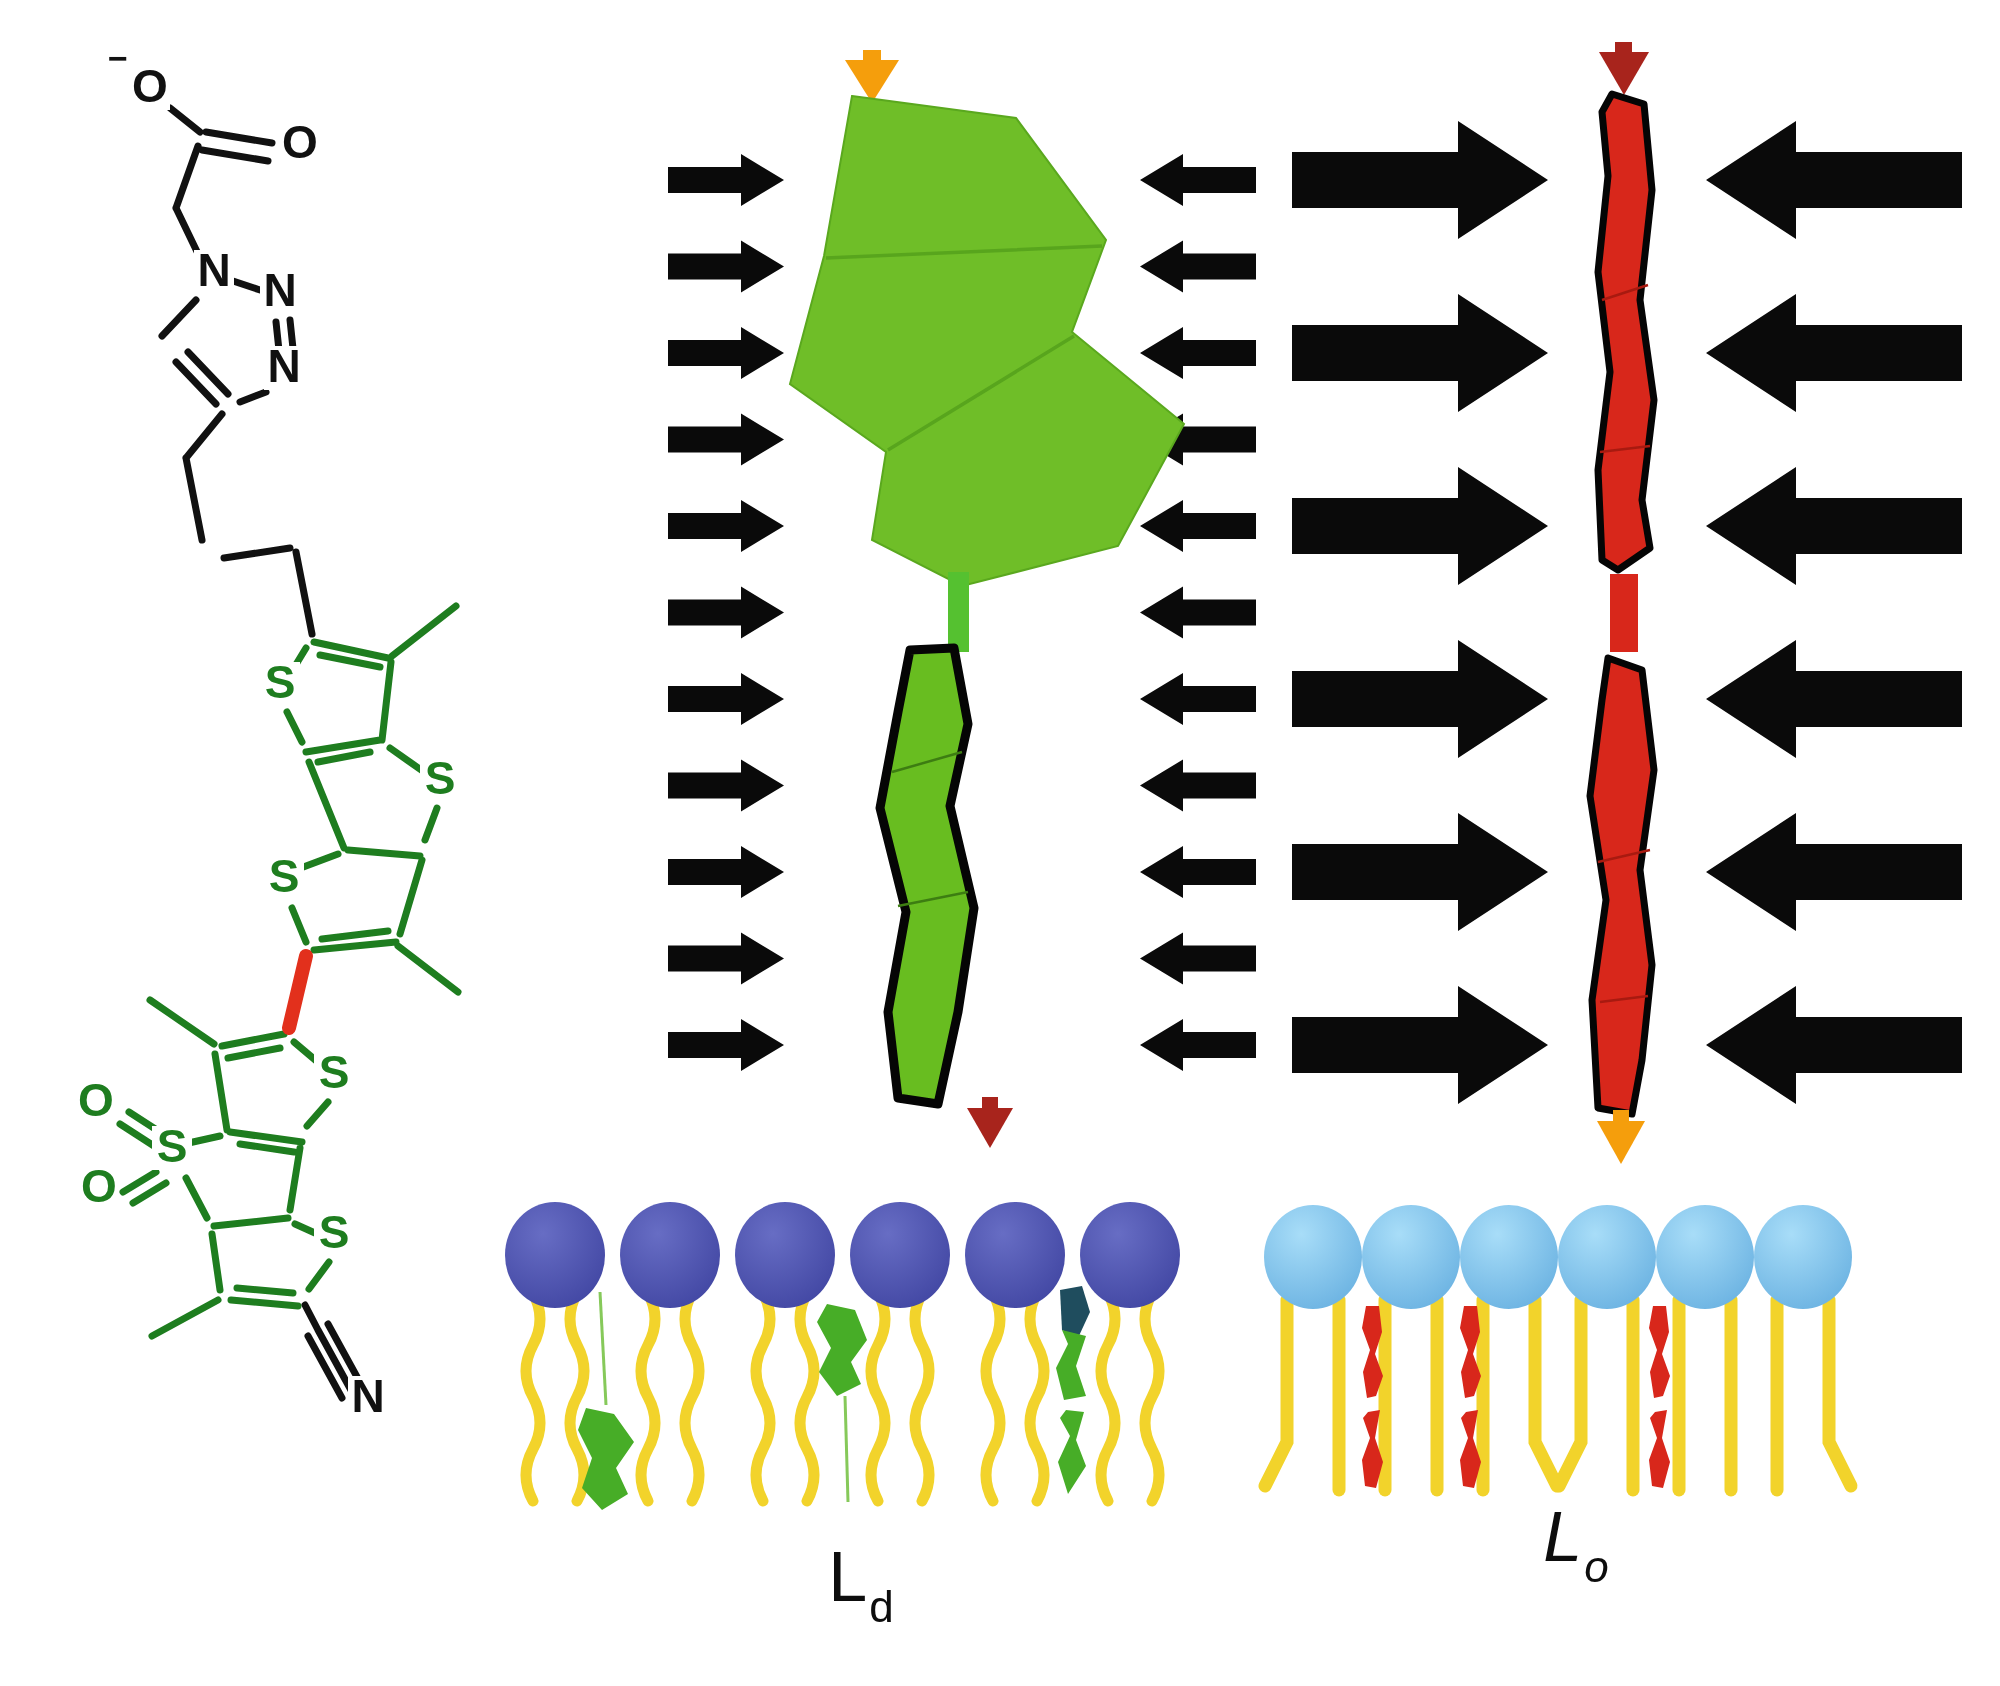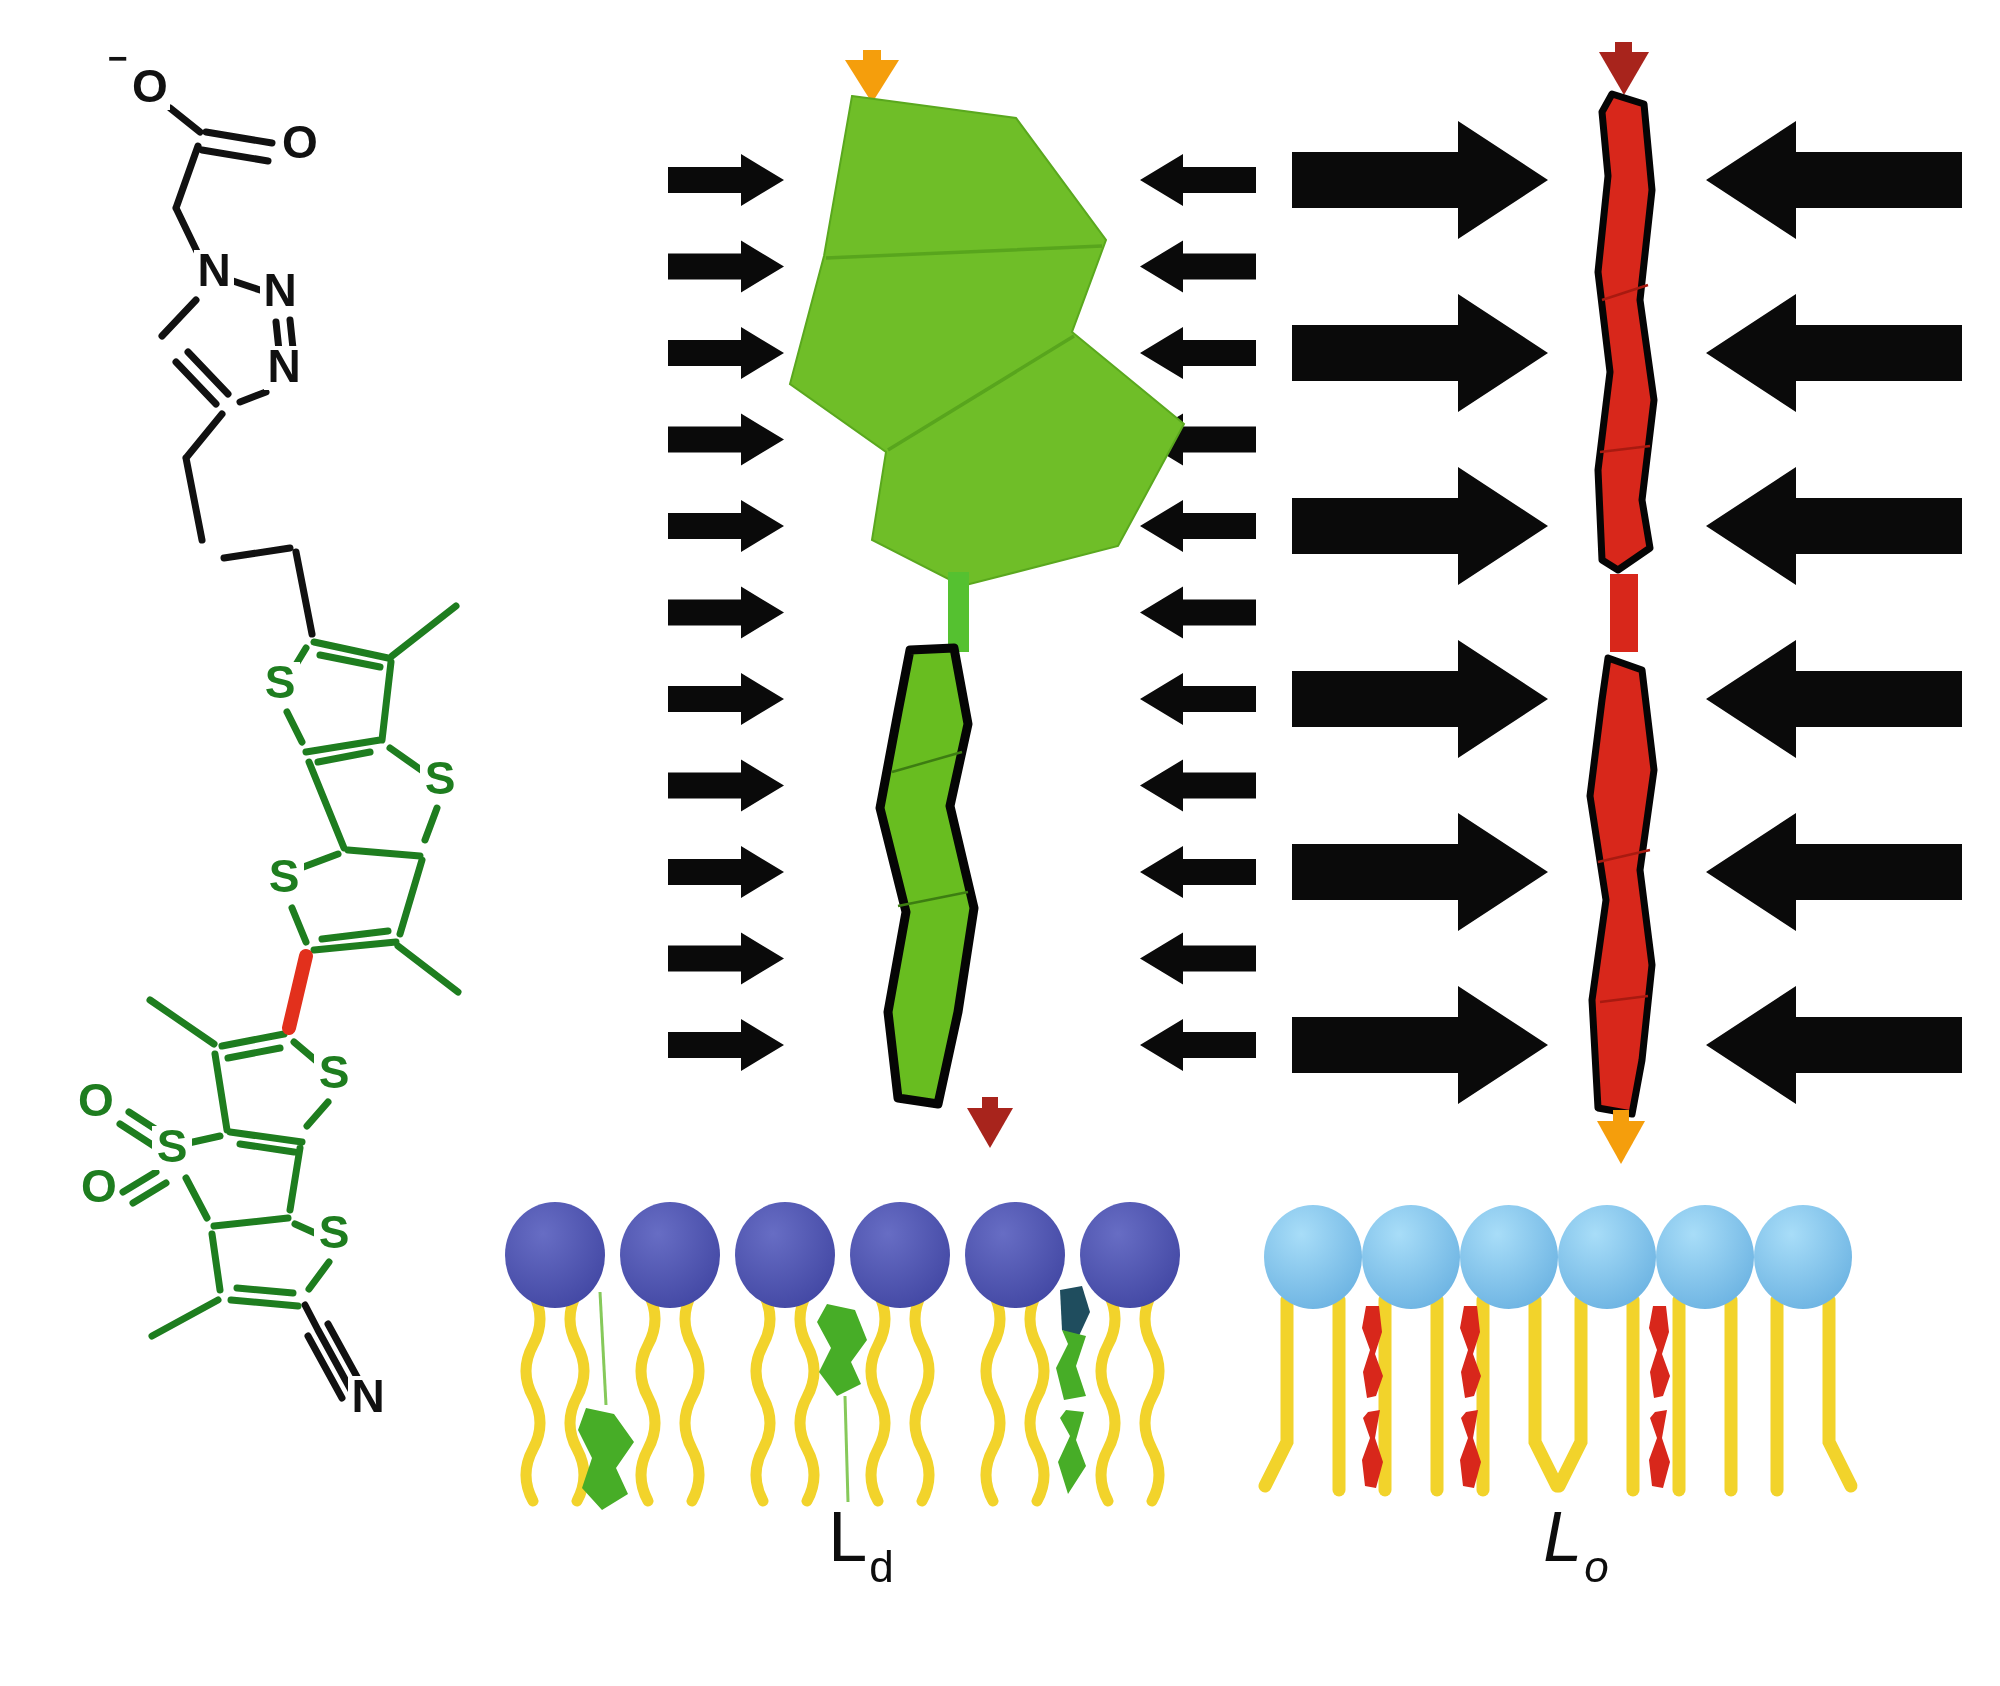--- a/index.html
+++ b/index.html
@@ -3,21 +3,21 @@
 <meta charset="utf-8">
 <style>
   html,body{margin:0;padding:0;background:#ffffff;}
   body{font-family:"Liberation Sans", sans-serif;}
   #canvas{position:relative;width:2000px;height:1686px;background:#ffffff;overflow:hidden;}
   #scene{position:absolute;left:0;top:0;}
   .fig-label{position:absolute;color:#0d0d0d;line-height:1;}
   #fliptr-label{left:150px;top:1424px;width:260px;text-align:center;font-size:56px;font-weight:700;letter-spacing:1px;}
   .phase-label{font-size:70px;font-weight:400;}
   .phase-label sub{font-size:44px;position:relative;top:6px;left:2px;}
-  #ld-label{left:800px;top:1502px;width:120px;text-align:center;}
+  #ld-label{left:800px;top:1542px;width:120px;text-align:center;}
   #lo-label{left:1515px;top:1502px;width:120px;text-align:center;font-style:italic;}
 </style>
 </head>
 <body>
 
 <div id="canvas">
   <svg id="scene" width="2000" height="1686" viewBox="0 0 2000 1686">
     <defs>
       <radialGradient id="gradLd" cx="38%" cy="30%" r="75%">
         <stop offset="0%" stop-color="#676dc4"></stop>

